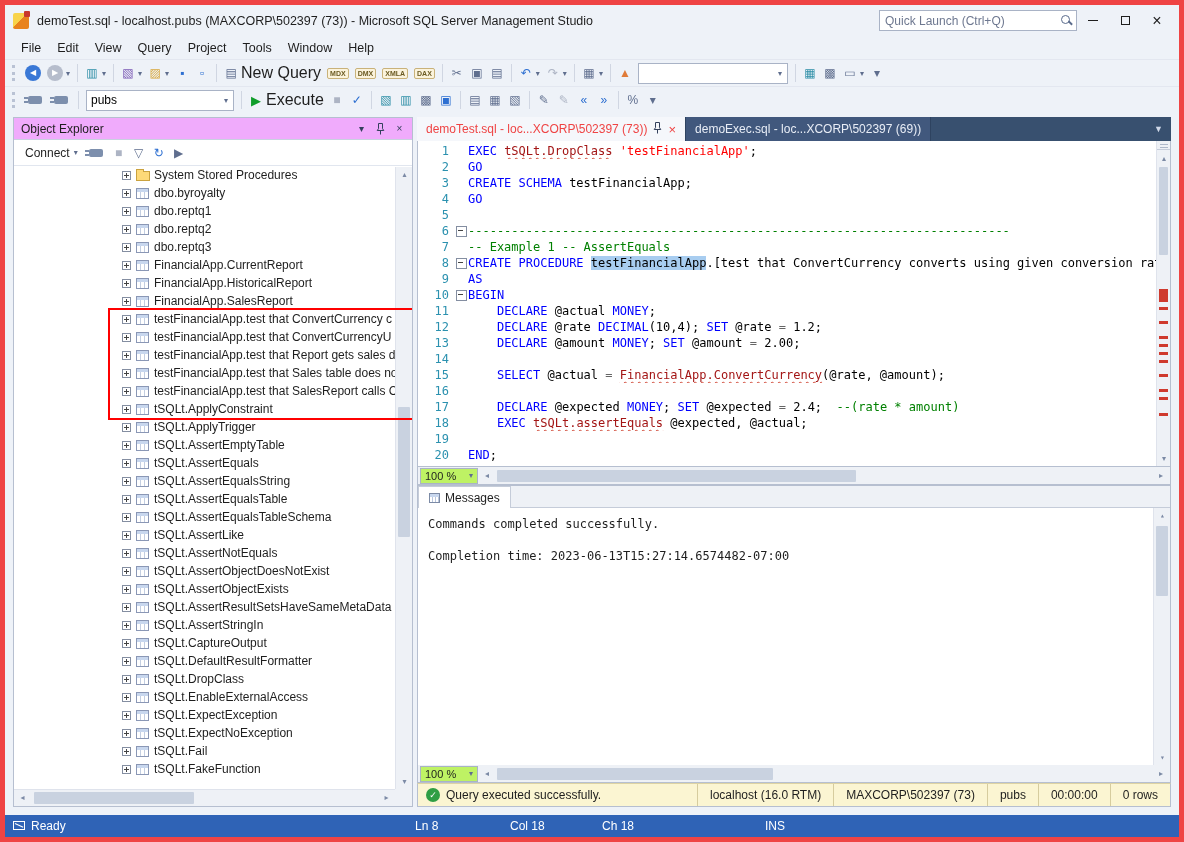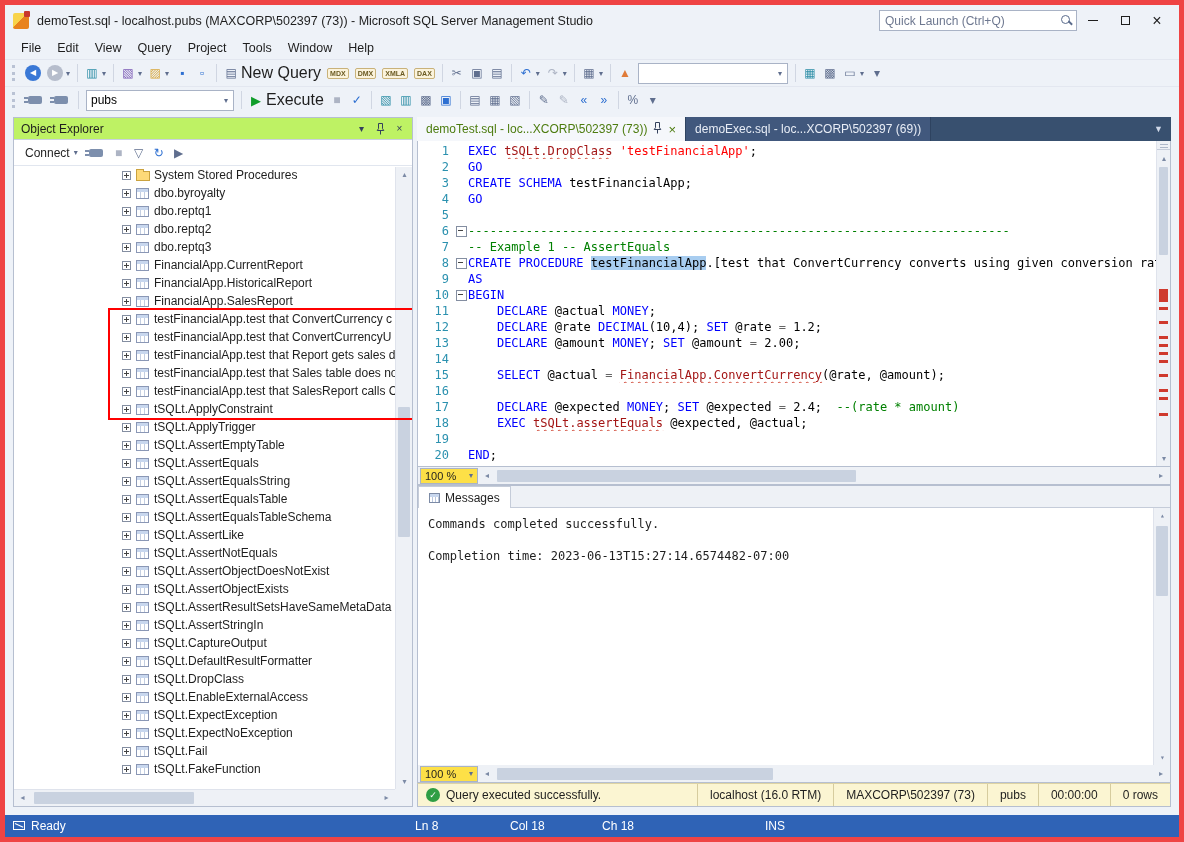--- a/index.html
+++ b/index.html
@@ -46,21 +46,21 @@
   .tb-combo { height:21px; background:#fff; border:1px solid #a9b3c6; display:flex; align-items:center; margin:0 3px; }
   .tb-combo input { border:none; outline:none; flex:1; min-width:0; font:12px "Liberation Sans",sans-serif; padding:0 4px; }
   .combo-caret { width:14px; font-size:8px; color:#5f6e8e; text-align:center; flex:none; }
 
   
   .main { position:absolute; top:110px; left:0; right:0; bottom:30px; background:var(--chrome); }
   .oe { position:absolute; left:8px; top:2px; width:400px; bottom:0; background:#fff; border:1px solid #b6bfd0; display:flex; flex-direction:column; }
   .pane { position:absolute; left:412px; right:8px; top:2px; bottom:0; display:flex; flex-direction:column; }
 
   
-  .oe-header { height:22px; background:#bef264; border-bottom:1px solid #c9d1e0; display:flex; align-items:center; padding:0 4px 0 7px; flex:none; }
+  .oe-header { height:22px; background:#f0abfc; border-bottom:1px solid #c9d1e0; display:flex; align-items:center; padding:0 4px 0 7px; flex:none; }
   .oe-header .ttl { font-size:12px; }
   .oe-hicons { margin-left:auto; display:flex; align-items:center; gap:2px; }
   .oe-hicon { width:17px; height:17px; display:flex; align-items:center; justify-content:center; font-size:10px; color:#33405c; }
   .oe-toolbar { height:26px; display:flex; align-items:center; padding-left:6px; border-bottom:1px solid #e1e6ef; flex:none; background:#fff; }
   .connect-btn { display:flex; align-items:center; gap:4px; padding:2px 5px; font-size:12px; }
   .oe-tb-icons { display:flex; align-items:center; }
   .tree { position:relative; flex:1; overflow:hidden; background:#fff; }
   .tree-row { height:18px; display:flex; align-items:center; padding-left:108px; white-space:nowrap; overflow:hidden; }
   .expander { width:9px; height:9px; border:1px solid #848ea1; background:#fff; position:relative; margin-right:5px; flex:none; }
   .expander::before { content:""; position:absolute; left:1px; top:3px; width:5px; height:1px; background:#444; }
@@ -79,21 +79,21 @@
   .sc-arrow { position:absolute; width:17px; height:15px; display:flex; align-items:center; justify-content:center; font-size:8px; color:#7c8aa5; }
   .sc-thumb { position:absolute; background:#c9d2e0; border-radius:1px; }
   .oe .vscroll { top:49px; bottom:17px; }
   .oe .vscroll .sc-thumb { left:2px; right:2px; top:240px; height:130px; }
   .oe .hscroll-bar .sc-thumb { top:2px; bottom:2px; left:20px; width:160px; }
   .sc-corner { position:absolute; right:0; bottom:0; width:17px; height:17px; background:#eef1f6; }
 
   
   .tabstrip { height:24px; background:var(--strip); display:flex; align-items:stretch; flex:none; }
   .tab { display:flex; align-items:center; gap:6px; padding:0 9px; font-size:12px; background:#41587d; color:#e8edf6; border-right:1px solid #2e4360; }
-  .tab.active { background:#f5f7fb; color:#4d7c0f; }
+  .tab.active { background:#f5f7fb; color:#ef4444; }
   .tab-close { font-size:13px; line-height:1; }
   .strip-end { margin-left:auto; display:flex; align-items:center; padding:0 8px; color:#cfd8e8; font-size:9px; }
 
   
   .editor { height:326px; position:relative; background:#fff; border:1px solid #b6bfd0; border-top:none; flex:none; overflow:hidden; }
   .lines { position:absolute; left:0; right:14px; top:0; bottom:0; padding-top:2px; overflow:hidden;
     font:12px/16px "DejaVu Sans Mono",monospace; }
   .code-line { display:flex; height:16px; white-space:pre; }
   .ln-num { width:36px; flex:none; text-align:right; padding-right:5px; color:var(--lnum); }
   .fold { width:14px; flex:none; position:relative; }
@@ -106,21 +106,21 @@
   .tok.op { color:var(--op); }
   .tok.fn { color:var(--fn); text-decoration:underline; text-decoration-style:wavy; text-decoration-color:#d14836; text-decoration-thickness:1px; text-underline-offset:2px; }
   .tok.sel { background:var(--selbg); }
   .ed-vscroll { position:absolute; right:0; top:0; bottom:0; width:14px; background:#eef1f6; border-left:1px solid #dfe3ec; }
   .ed-grip { position:absolute; top:0; left:0; right:0; height:9px; border-bottom:1px solid #c6cddb;
     background:repeating-linear-gradient(#eef1f6 0 2px,#aeb8ca 2px 3px) center/8px 7px no-repeat; }
   .ed-vscroll .up { top:10px; width:14px; } .ed-vscroll .down { bottom:0; width:14px; }
   .ed-vscroll .sc-thumb { left:2px; right:2px; top:26px; height:88px; }
   .ed-mark { position:absolute; left:2px; width:9px; height:3px; background:#cf3a2e; }
   .ed-bottom,.msg-bottom { height:18px; background:#eef1f6; border:1px solid #b6bfd0; border-top:none; display:flex; align-items:center; flex:none; }
-  .zoom-combo { width:58px; height:16px; margin-left:2px; background:#fde047; border:1px solid #a9b3c6; display:flex; align-items:center; font-size:11px; flex:none; }
+  .zoom-combo { width:58px; height:16px; margin-left:2px; background:#bef264; border:1px solid #a9b3c6; display:flex; align-items:center; font-size:11px; flex:none; }
   .zoom-combo .zval { flex:1; padding-left:4px; }
   .zoom-combo .combo-caret { width:12px; }
   .hscroll { flex:1; position:relative; height:16px; margin:0 1px; }
   .hscroll .left { left:0; width:16px; height:16px; }
   .hscroll .right { right:0; width:16px; height:16px; }
   .hscroll .sc-thumb { top:2px; bottom:2px; }
   .ed-bottom .hscroll .sc-thumb { left:18px; width:52%; }
   .msg-bottom .hscroll .sc-thumb { left:18px; width:40%; }
 
   

